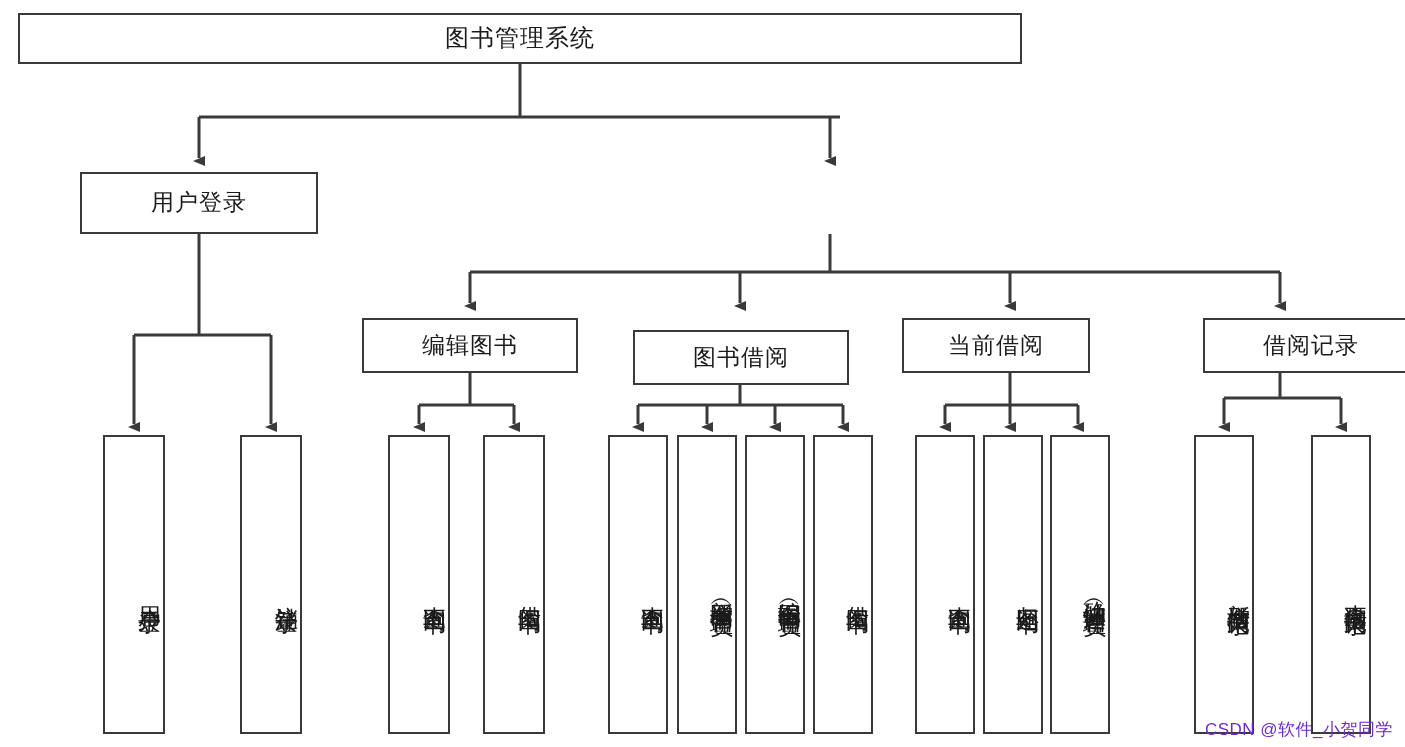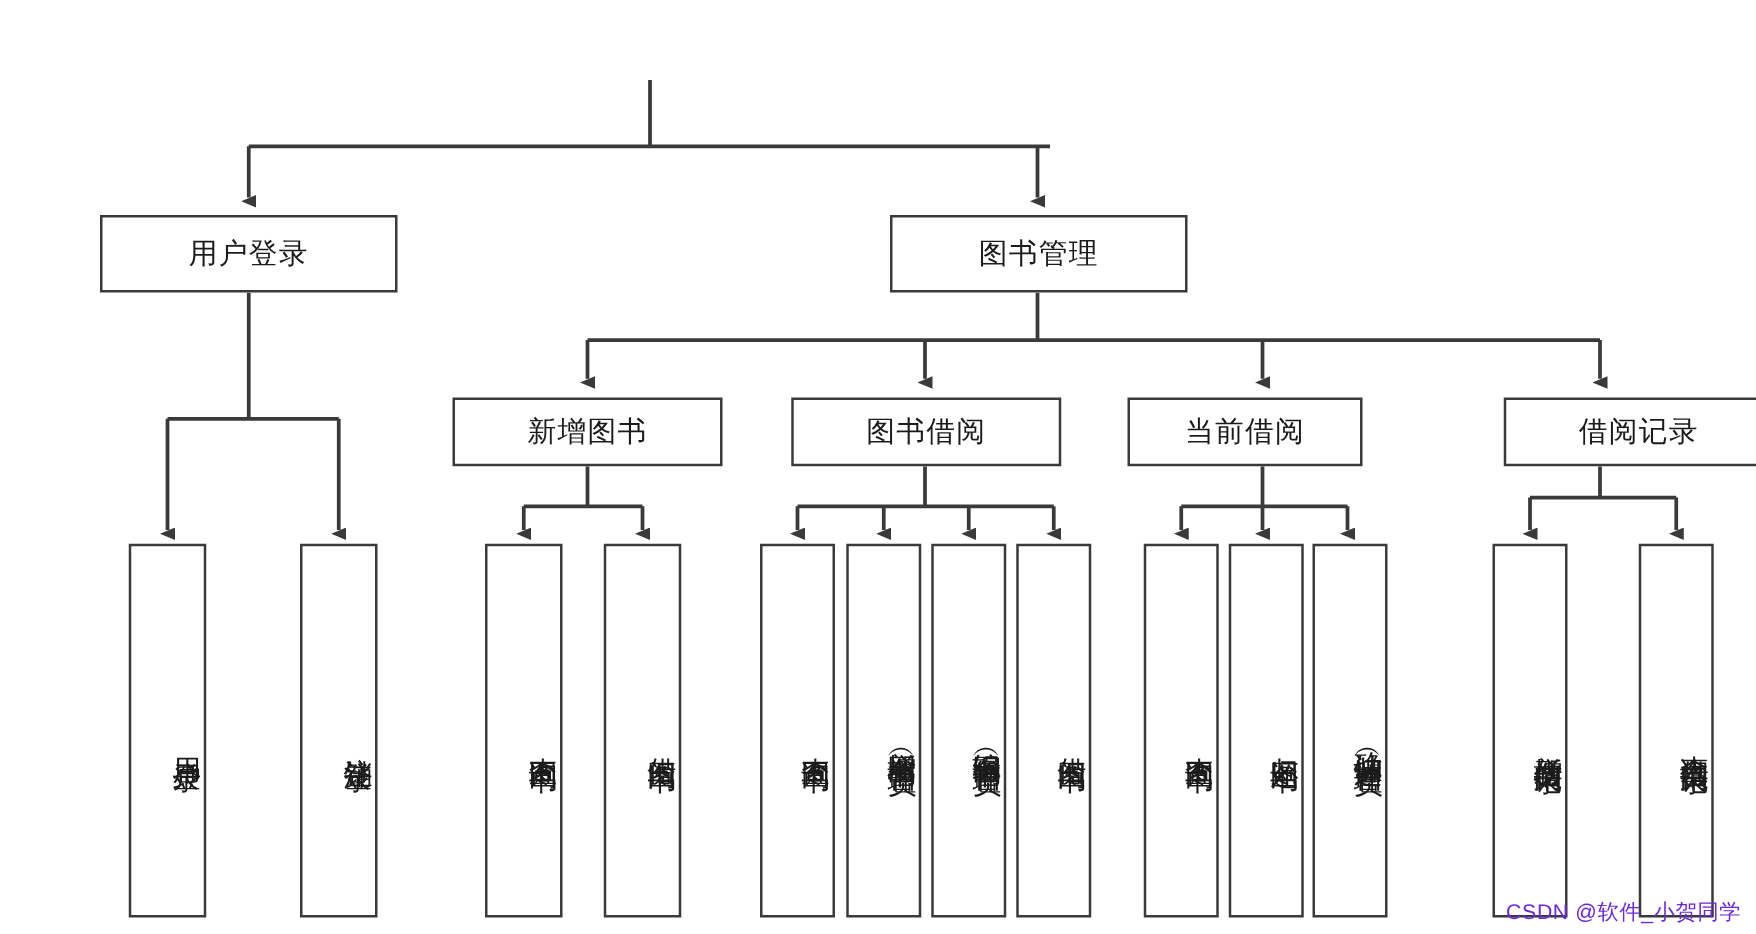--- a/index.html
+++ b/index.html
@@ -117,32 +117,32 @@
       <path d="M1010,405 L1010,424" marker-end="url(#arrow)"></path>
       <path d="M1078,405 L1078,424" marker-end="url(#arrow)"></path>
 
       <path d="M1280,373 L1280,398"></path>
       <path d="M1224,398 L1341,398"></path>
       <path d="M1224,398 L1224,424" marker-end="url(#arrow)"></path>
       <path d="M1341,398 L1341,424" marker-end="url(#arrow)"></path>
     </g>
   </svg>
 
+  <div class="node horiz root" style="left:18px; top:13px; width:1004px; height:51px;">
+    <span>图书管理系统</span>
+  </div>
 
   <div class="node horiz" style="left:80px; top:172px; width:238px; height:62px;">
     <span>用户登录</span>
   </div>
-  <div class="node horiz" style="left:712px; top:172px; width:238px; height:62px;">
-    <span>图书管理</span>
-  </div>
 
   <div class="node horiz" style="left:362px; top:318px; width:216px; height:55px;">
-    <span>新增图书</span>
+    <span>编辑图书</span>
   </div>
-  <div class="node horiz" style="left:633px; top:318px; width:216px; height:55px;">
+  <div class="node horiz" style="left:633px; top:330px; width:216px; height:55px;">
     <span>图书借阅</span>
   </div>
   <div class="node horiz" style="left:902px; top:318px; width:188px; height:55px;">
     <span>当前借阅</span>
   </div>
   <div class="node horiz" style="left:1172px; top:318px; width:216px; height:55px;margin-left:31px;">
     <span>借阅记录</span>
   </div>
 
   <div class="node vert" style="left:103px; top:435px; width:62px; height:299px;">

